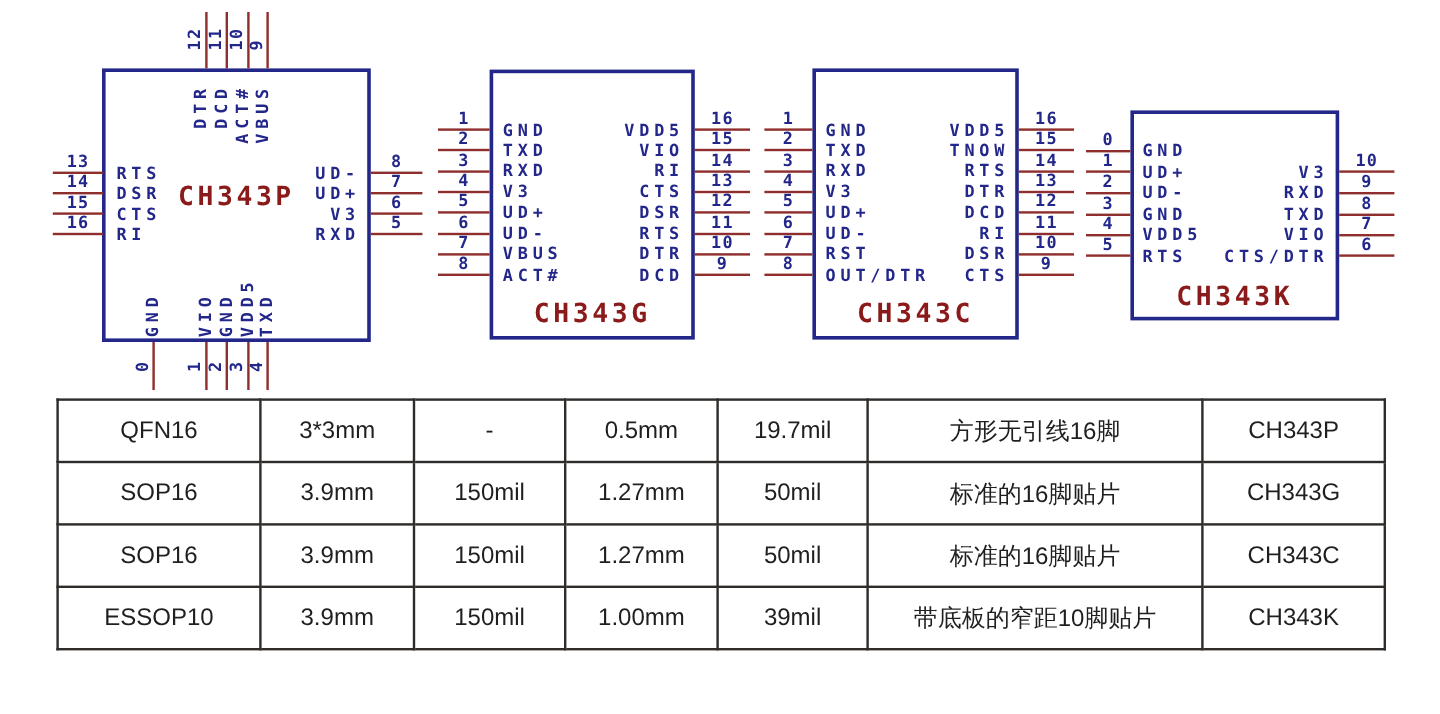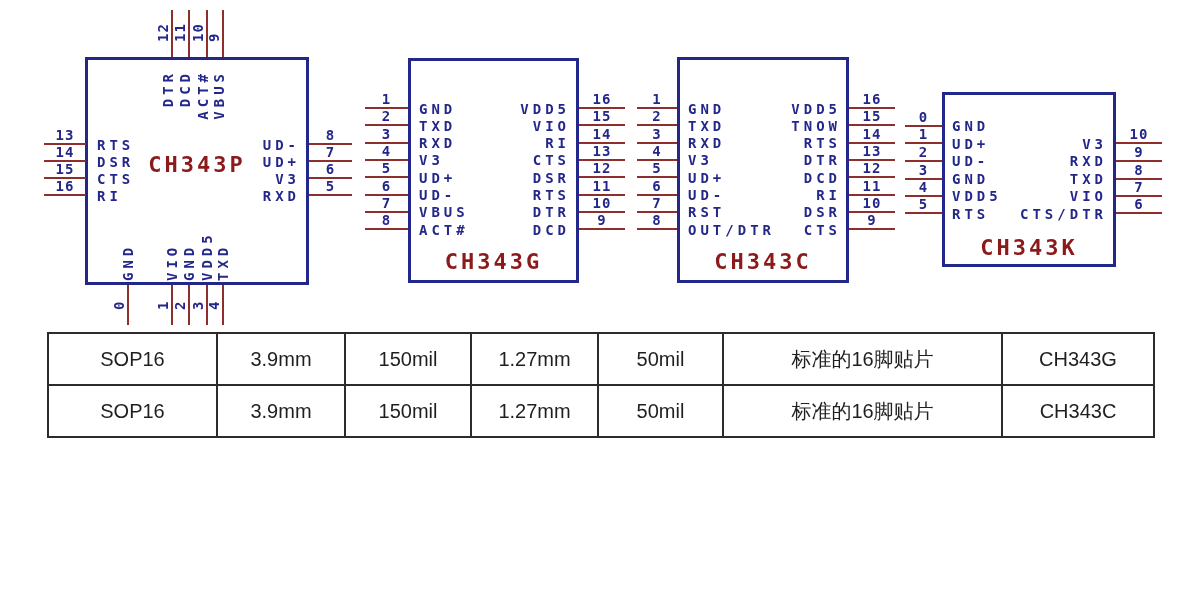--- a/index.html
+++ b/index.html
@@ -369,34 +369,52 @@
     <colgroup>
       <col style="width:169px">
         <col style="width:128px">
         <col style="width:126px">
       <col style="width:127px">
         <col style="width:125px">
         <col style="width:279px">
         <col style="width:152px">
     </colgroup>
     <tbody>
+    <tr>
+      <td>QFN16</td>
+      <td>3*3mm</td>
+      <td>-</td>
+      <td>0.5mm</td>
+      <td>19.7mil</td>
+      <td>方形无引线16脚</td>
+      <td>CH343P</td>
+    </tr>
     <tr>
       <td>SOP16</td>
       <td>3.9mm</td>
       <td>150mil</td>
       <td>1.27mm</td>
       <td>50mil</td>
       <td>标准的16脚贴片</td>
       <td>CH343G</td>
     </tr>
     <tr>
       <td>SOP16</td>
       <td>3.9mm</td>
       <td>150mil</td>
       <td>1.27mm</td>
       <td>50mil</td>
       <td>标准的16脚贴片</td>
       <td>CH343C</td>
     </tr>
+    <tr>
+      <td>ESSOP10</td>
+      <td>3.9mm</td>
+      <td>150mil</td>
+      <td>1.00mm</td>
+      <td>39mil</td>
+      <td>带底板的窄距10脚贴片</td>
+      <td>CH343K</td>
+    </tr>
   </tbody>
     </table>
 
 </div>
 
 </body></html>

